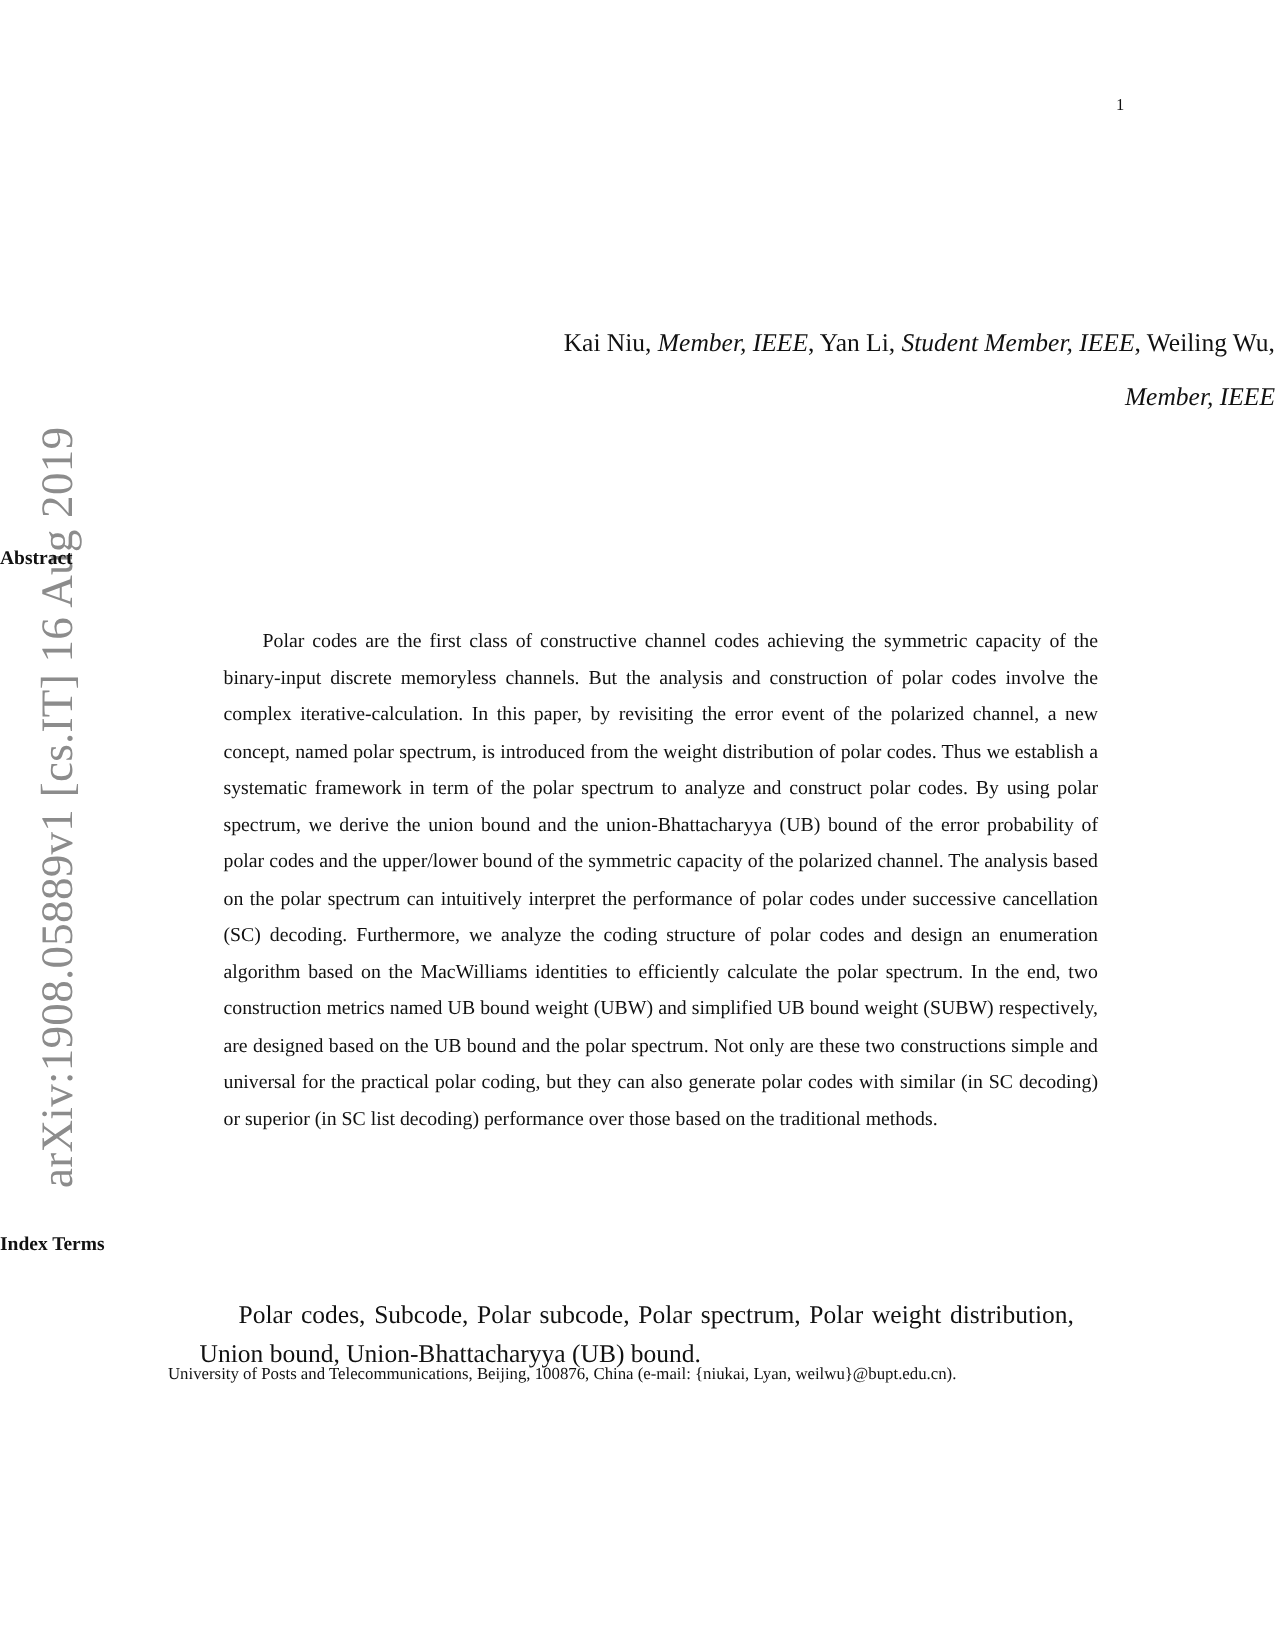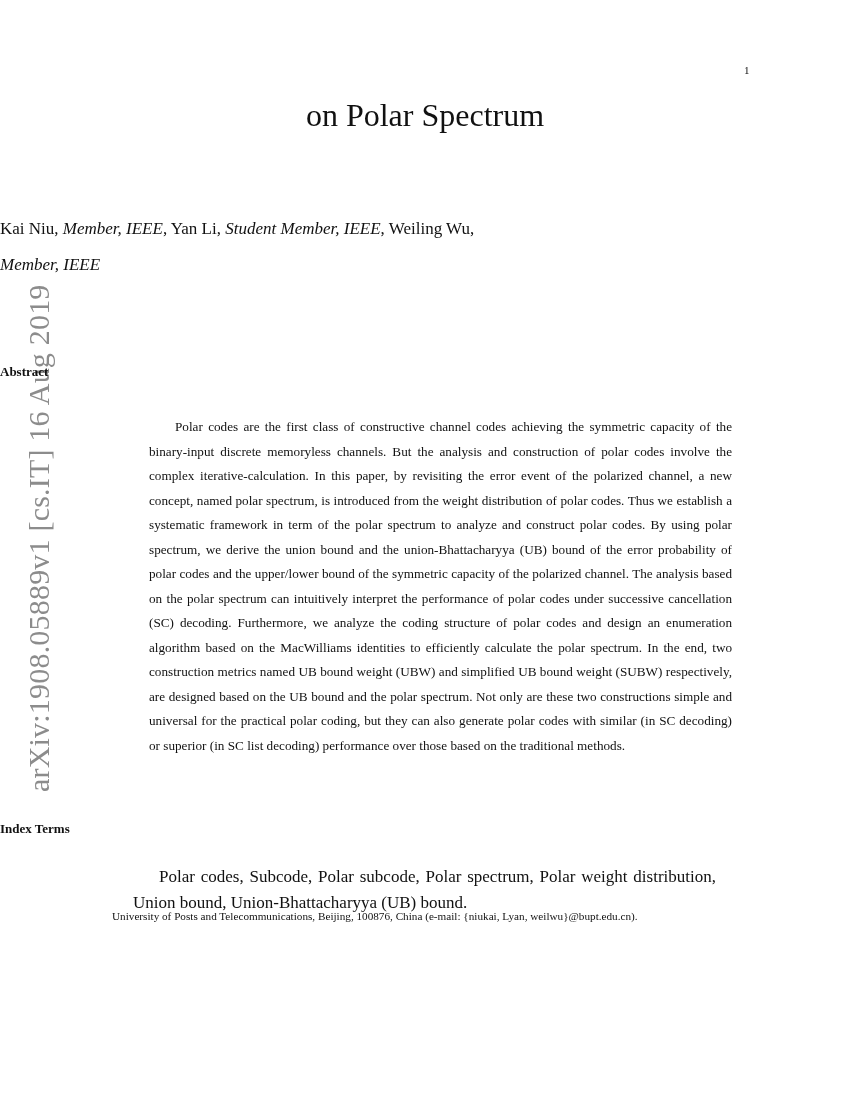--- a/index.html
+++ b/index.html
@@ -42,21 +42,21 @@
       line-height: 58px;
       font-weight: normal;
       margin: 0;
     }
     .title-line { display: block; }
     .authors {
       position: absolute;
       top: 211px;
       left: 0;
       width: 850px;
-      text-align: left;
+      text-align: right;
       font-size: 17px;
       line-height: 36px;
     }
     .authors .line { display: block; }
     .authors em { font-style: italic; }
     .section-heading {
       position: absolute;
       left: 0;
       width: 850px;
       font-weight: bold;
@@ -104,21 +104,20 @@
     .footnote .fn-line.noindent { text-indent: 0; margin-left: 12px; }
   </style>
 </head>
 <body>
 
 <div class="page-number">1</div>
 
 <div class="arxiv-stamp">arXiv:1908.05889v1  [cs.IT]  16 Aug 2019</div>
 
 <h1 class="title">
-  <span class="title-line">on Polar Spectrum</span>
 </h1>
 
 <div class="authors">
   <span class="line"><span>Kai Niu, </span><em>Member, IEEE</em><span>, </span><span>Yan Li, </span><em>Student Member, IEEE</em><span>, </span><span>Weiling Wu,</span></span>
   <span class="line"><em>Member, IEEE</em></span>
 </div>
 
 <h2 class="section-heading abstract-heading">Abstract</h2>
 
 <p class="abstract-body">Polar codes are the first class of constructive channel codes achieving the symmetric capacity of the binary-input discrete memoryless channels. But the analysis and construction of polar codes involve the complex iterative-calculation. In this paper, by revisiting the error event of the polarized channel, a new concept, named polar spectrum, is introduced from the weight distribution of polar codes. Thus we establish a systematic framework in term of the polar spectrum to analyze and construct polar codes. By using polar spectrum, we derive the union bound and the union-Bhattacharyya (UB) bound of the error probability of polar codes and the upper/lower bound of the symmetric capacity of the polarized channel. The analysis based on the polar spectrum can intuitively interpret the performance of polar codes under successive cancellation (SC) decoding. Furthermore, we analyze the coding structure of polar codes and design an enumeration algorithm based on the MacWilliams identities to efficiently calculate the polar spectrum. In the end, two construction metrics named UB bound weight (UBW) and simplified UB bound weight (SUBW) respectively, are designed based on the UB bound and the polar spectrum. Not only are these two constructions simple and universal for the practical polar coding, but they can also generate polar codes with similar (in SC decoding) or superior (in SC list decoding) performance over those based on the traditional methods.</p>

